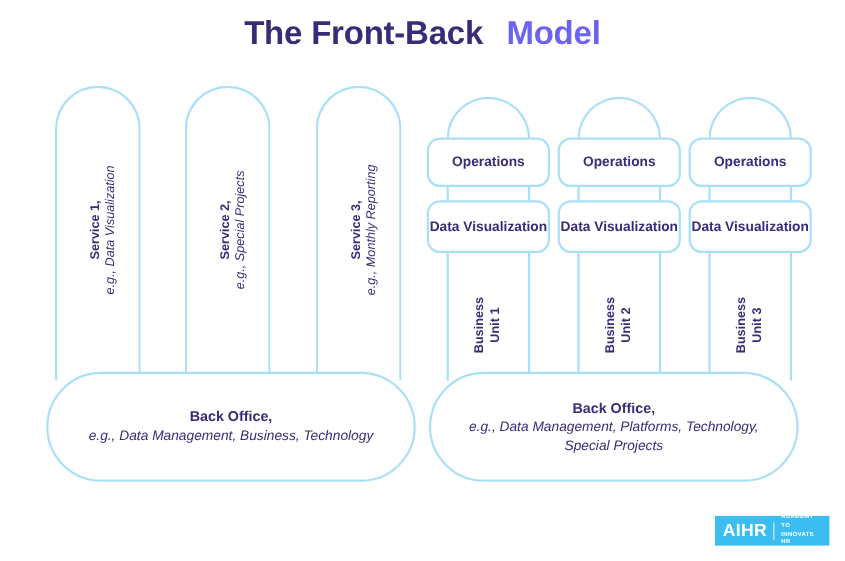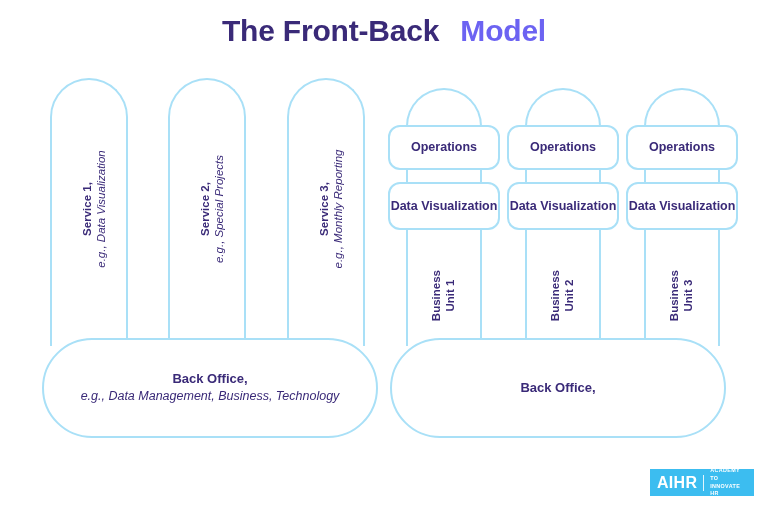--- a/index.html
+++ b/index.html
@@ -172,20 +172,21 @@
     <span>Business</span><br>
     <span>Unit 2</span>
   </div>
   <div class="vlabel-bu" style="left:632px; top:282px; width:100px;">
     <span>Business</span><br>
     <span>Unit 3</span>
   </div>
 
   <div class="backoffice" style="left:390px; top:338px; width:336px; height:100px;">
     <div class="bo-title">Back Office,</div>
+    <div class="bo-sub">e.g., Data Management, Platforms, Technology, Special Projects</div>
   </div>
 
   <div class="logo">
     <div class="logo-mark">AIHR</div>
     <div class="logo-div"></div>
     <div class="logo-tag">
       <span>Academy to</span><br>
       <span>Innovate HR</span>
     </div>
   </div>

